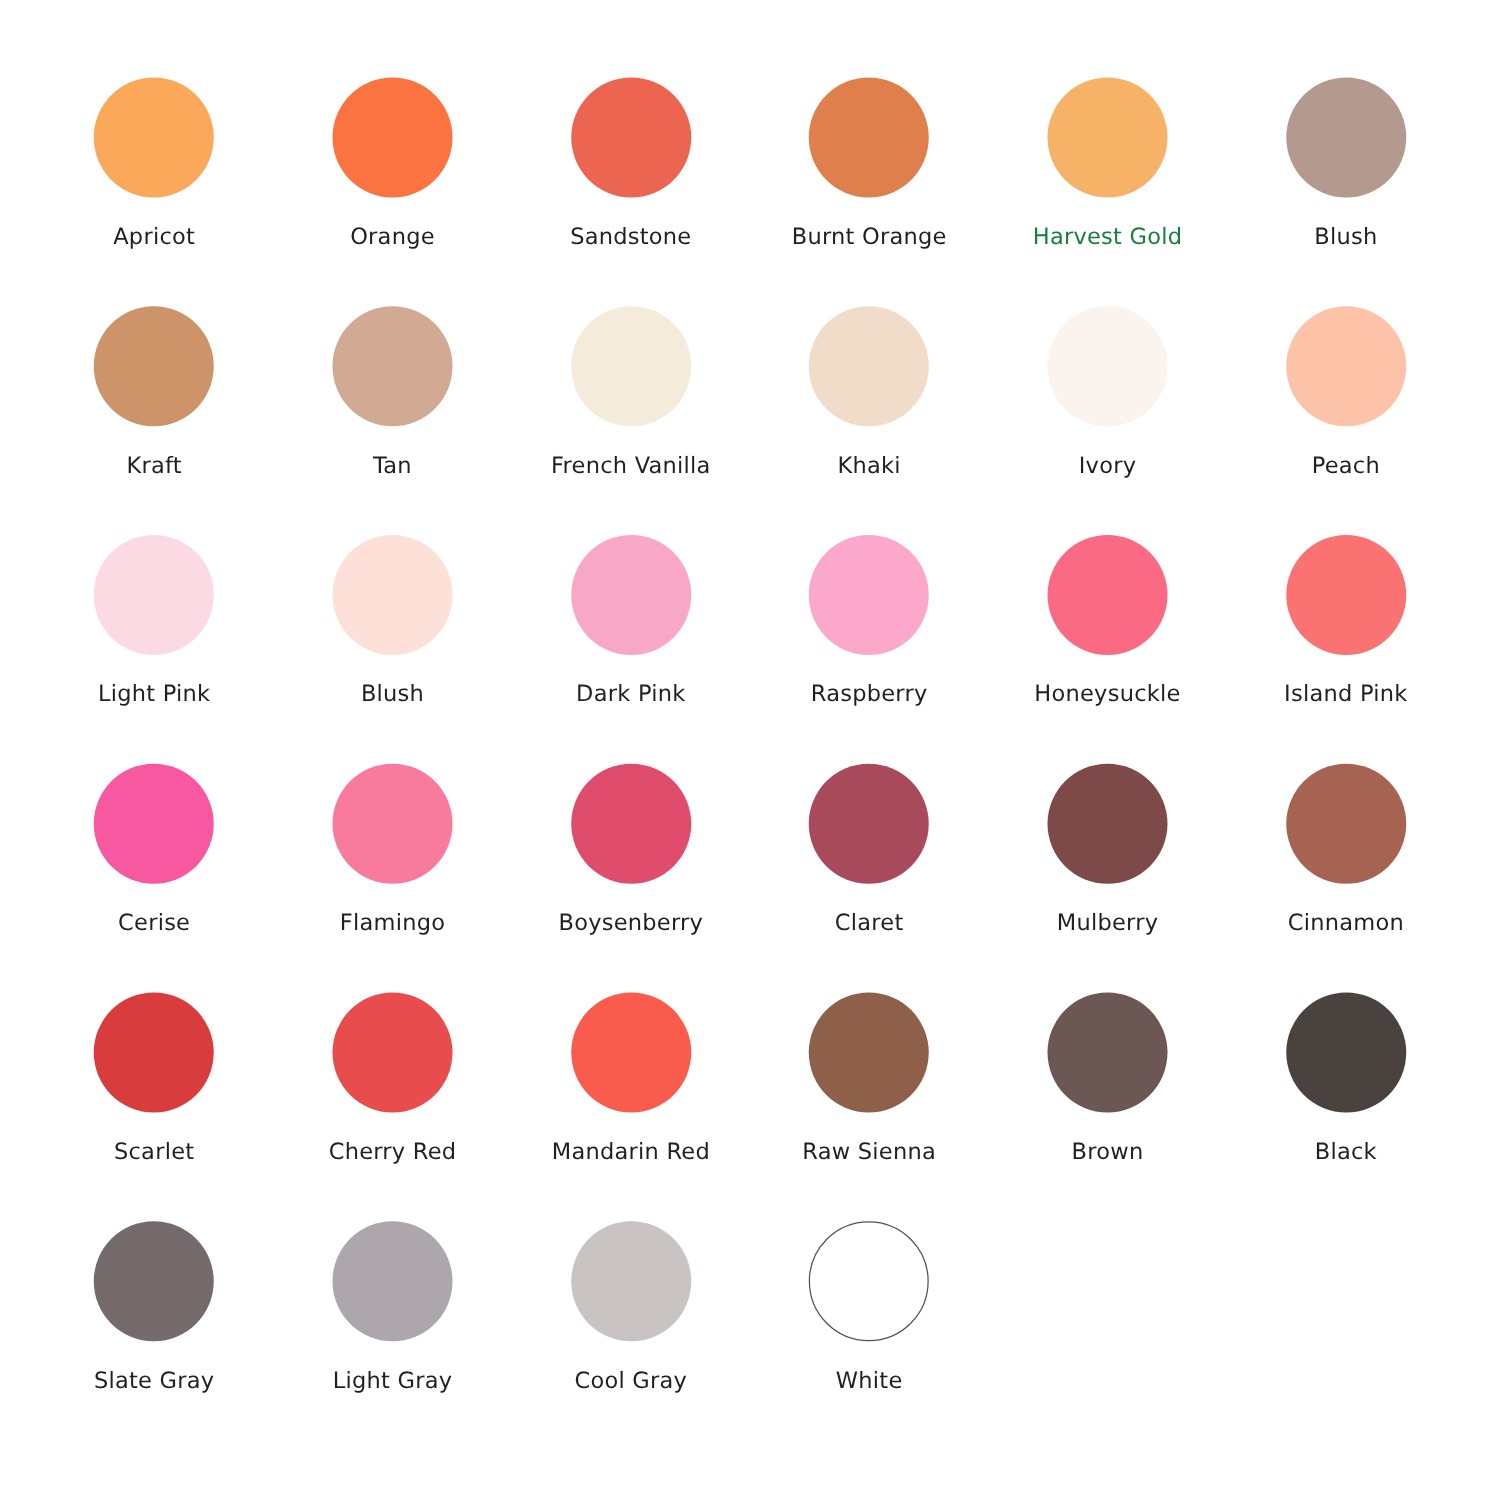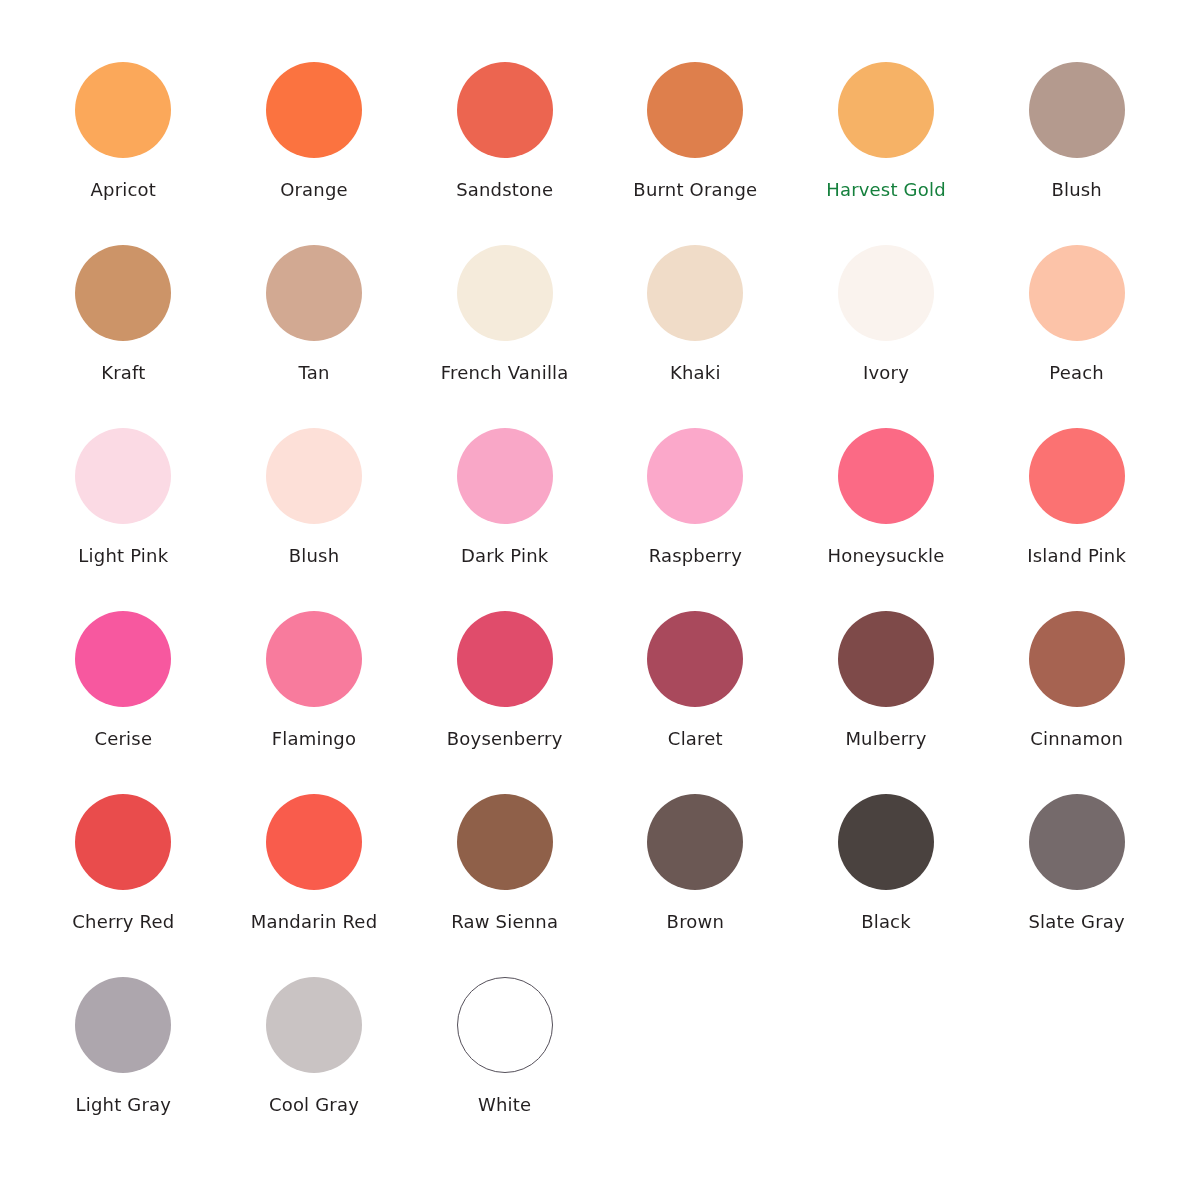--- a/index.html
+++ b/index.html
@@ -152,20 +152,24 @@
     </div>
     <div class="swatch-cell">
       <div class="swatch-circle" title="Mulberry" style="background-color: rgb(126, 74, 73);"></div>
       <div class="swatch-label" style="color: rgb(35, 31, 32);">Mulberry</div>
     </div>
     <div class="swatch-cell">
       <div class="swatch-circle" title="Cinnamon" style="background-color: rgb(166, 99, 81);"></div>
       <div class="swatch-label" style="color: rgb(35, 31, 32);">Cinnamon</div>
     </div>
     <div class="swatch-cell">
+      <div class="swatch-circle" title="Scarlet" style="background-color: rgb(217, 60, 60);"></div>
+      <div class="swatch-label" style="color: rgb(35, 31, 32);">Scarlet</div>
+    </div>
+    <div class="swatch-cell">
       <div class="swatch-circle" title="Cherry Red" style="background-color: rgb(233, 76, 76);"></div>
       <div class="swatch-label" style="color: rgb(35, 31, 32);">Cherry Red</div>
     </div>
     <div class="swatch-cell">
       <div class="swatch-circle" title="Mandarin Red" style="background-color: rgb(249, 92, 76);"></div>
       <div class="swatch-label" style="color: rgb(35, 31, 32);">Mandarin Red</div>
     </div>
     <div class="swatch-cell">
       <div class="swatch-circle" title="Raw Sienna" style="background-color: rgb(143, 96, 73);"></div>
       <div class="swatch-label" style="color: rgb(35, 31, 32);">Raw Sienna</div>

